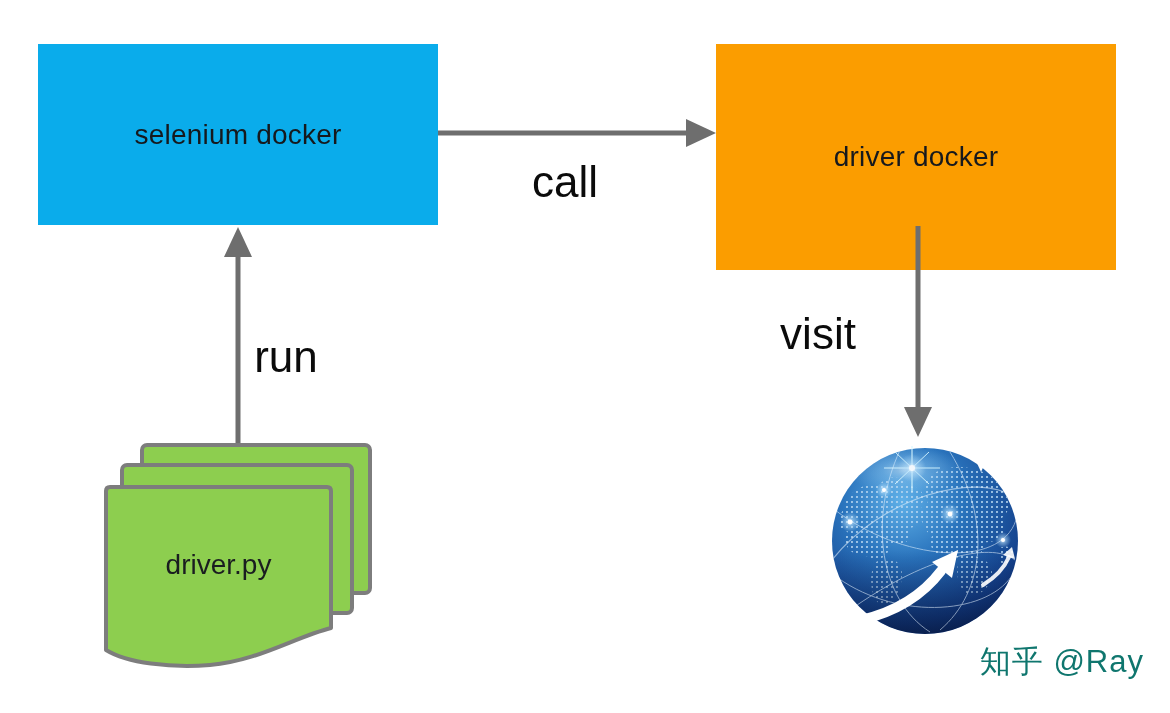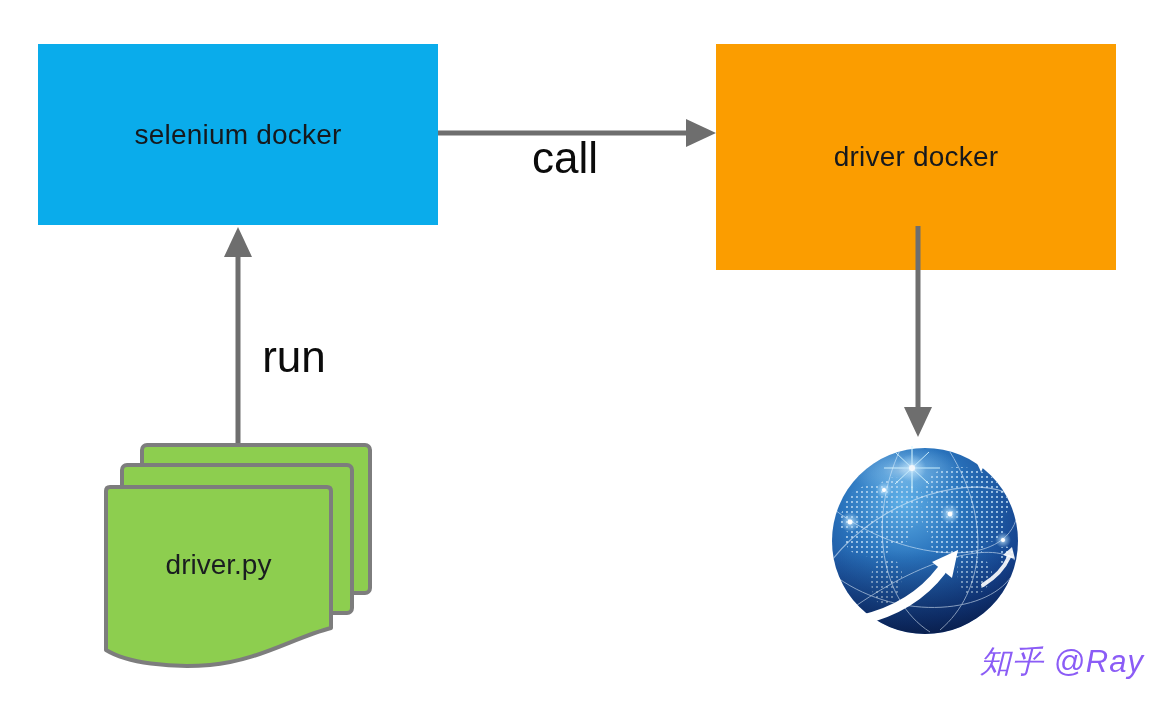--- a/index.html
+++ b/index.html
@@ -15,31 +15,31 @@
     display:flex;align-items:center;justify-content:center;
     font-size:28px;color:#16191d;letter-spacing:.2px;
   }
   .node-blue{left:38px;top:44px;width:400px;height:181px;background:#0aaceb;}
   .node-orange{left:716px;top:44px;width:400px;height:226px;background:#fb9d00;}
   .svg-layer{position:absolute;left:0;top:0;width:1170px;height:713px;}
   .edge-label{
     position:absolute;transform:translate(-50%,-50%);
     font-size:44px;color:#0b0b0b;white-space:nowrap;
   }
-  .edge-label-call{left:565px;top:158px;}
-  .edge-label-run{left:286px;top:357px;margin-left:8px;}
+  .edge-label-call{left:565px;top:182px;}
+  .edge-label-run{left:286px;top:357px;}
   .edge-label-visit{left:818px;top:334px;}
   .doc-label{
     position:absolute;left:106px;top:487px;width:225px;height:155px;
     display:flex;align-items:center;justify-content:center;
     font-size:28px;color:#1a1d20;
   }
   .watermark{
     position:absolute;right:26px;top:641px;
-    font-size:31px;color:#8b5cf6;letter-spacing:1px;white-space:nowrap;font-style:italic;
+    font-size:31px;color:#0f766e;letter-spacing:1px;white-space:nowrap;
   }
 </style>
 </head>
 <body>
 
 <div class="canvas">
 
   <div class="node-box node-blue">
     <span>selenium docker</span>
   </div>
@@ -150,18 +150,19 @@
         <path d="M 983,585 C 996,577 1005,566 1009,557" stroke="#ffffff" stroke-width="4" stroke-linecap="round" fill="none" opacity="0.9"></path>
         <polygon points="1012,547 1015,559 1003,555" fill="#ffffff" opacity="0.9"></polygon>
         <path d="M 1014,488 C 1004,478 997,473 989,469" stroke="#ffffff" stroke-width="5" stroke-linecap="round" fill="none"></path>
         <polygon points="977,463 986,461 981,472" fill="#ffffff"></polygon>
       </g>
     </g>
   </svg>
 
   <div class="edge-label edge-label-call">call</div>
   <div class="edge-label edge-label-run">run</div>
+  <div class="edge-label edge-label-visit">visit</div>
 
   <div class="doc-label">driver.py</div>
 
   <div class="watermark">知乎 @Ray</div>
 
 </div>
 
 </body></html>

